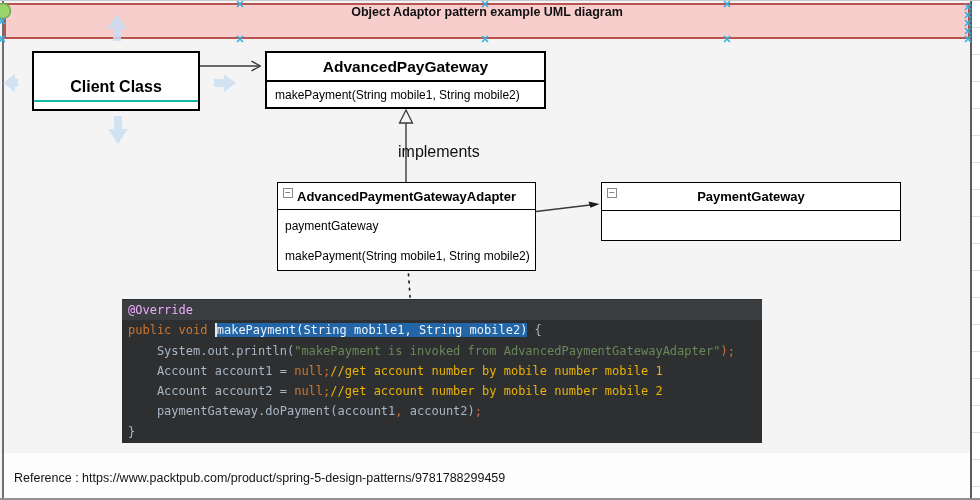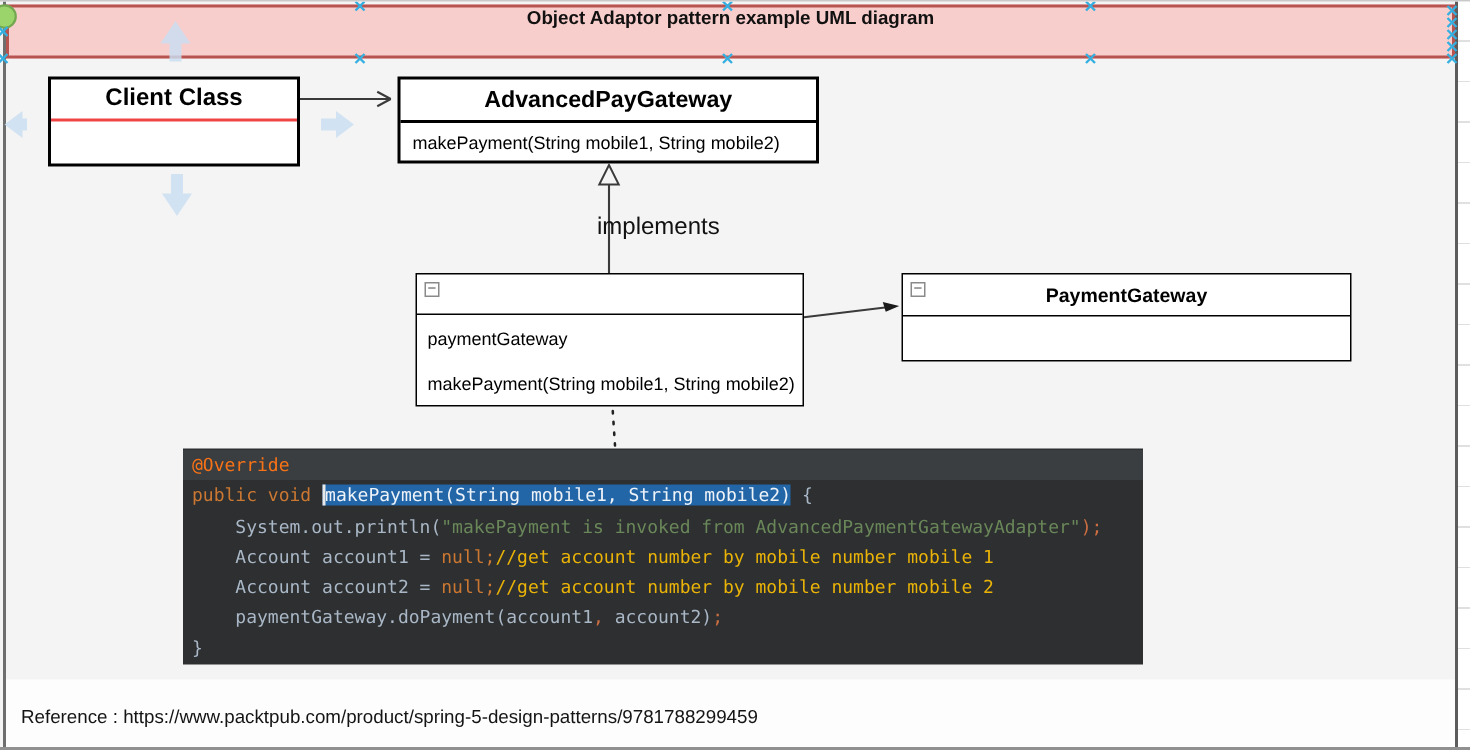--- a/index.html
+++ b/index.html
@@ -13,21 +13,21 @@
     background:repeating-linear-gradient(#ffffff 0 26px, #e0e0e0 26px 27px); }
   .bottom-border { position:absolute; left:0; top:497px; width:980px; height:2px; background:#909090; }
 
   .header-bar { position:absolute; left:4px; top:2px; width:966px; height:36px;
     background:#f8cecc; border:2px solid #b85450; display:flex; align-items:flex-start; justify-content:center;
     font-weight:bold; font-size:12.5px; color:#111; z-index:3; }
 
   .uml { position:absolute; background:#ffffff; z-index:3; }
   .uml .title-row { display:flex; align-items:center; justify-content:center; font-weight:bold; color:#000; position:relative; }
   .box-client { left:32px; top:50px; width:168px; height:60px; border:2px solid #000; }
-  .box-client .title-row { height:28px; border-bottom:2px solid #ef4444; font-size:16px; }
+  .box-client .title-row { height:28px; border-bottom:2px solid #14b8a6; font-size:16px;margin-top:21px; }
   .box-gateway { left:265px; top:50px; width:281px; height:58px; border:2px solid #000; }
   .box-gateway .title-row { height:29px; border-bottom:2px solid #000; font-size:15.5px; }
   .box-gateway .body-line { height:26px; display:flex; align-items:center; padding-left:8px; font-size:12px; color:#000; }
   .box-adapter { left:277px; top:181px; width:259px; height:89px; border:1.5px solid #000; }
   .box-adapter .title-row { height:27px; border-bottom:1.5px solid #000; font-size:13px; }
   .box-adapter .body-col { display:flex; flex-direction:column; gap:16px; padding:9px 5px 0 7px; font-size:12px; color:#000; }
   .box-pgw { left:601px; top:181px; width:300px; height:59px; border:1.5px solid #000; }
   .box-pgw .title-row { height:28px; border-bottom:1.5px solid #000; font-size:13px; }
   .box-pgw .body-line { height:27px; display:flex; align-items:center; padding-left:6px; font-size:12px; color:#000; }
 
@@ -39,21 +39,21 @@
 
   .code { position:absolute; left:122px; top:298px; width:640px; height:144px; background:#2d2f30;
     font-family:"DejaVu Sans Mono", monospace; font-size:12px; line-height:20.3px;
     color:#a9b7c6; padding:1px 0 0 6px; white-space:pre; z-index:3; }
   .code-line.hl { background:#3b3e40; margin-left:-6px; padding-left:6px; }
   .tk-plain { color:#a9b7c6; }
   .tk-kw { color:#cc7832; }
   .tk-str { color:#6a8759; }
   .tk-cmt { color:#eab308; }
   .tk-semi { color:#cc6e42; }
-  .tk-ann { color:#f97316; }
+  .tk-ann { color:#f0abfc; }
   .tk-sel { background:#2366a8; color:#eef3f8; border-left:2px solid #e8e8e8; }
 
   .reference { position:absolute; left:14px; top:470px; font-size:12.5px; color:#141414; z-index:3; }
 
   svg.layer { position:absolute; left:0; top:0; width:980px; height:500px; }
   svg.under { z-index:2; }
   svg.over  { z-index:5; pointer-events:none; }
 </style>
 </head>
 <body>
@@ -86,20 +86,21 @@
   <div class="uml box-gateway">
     <div class="title-row">AdvancedPayGateway</div>
     <div class="body-line">makePayment(String mobile1, String mobile2)</div>
   </div>
 
   <div class="implements-label">implements</div>
 
   <div class="uml box-adapter">
     <div class="title-row">
       <span class="collapse-box">−</span>
+      <span>AdvancedPaymentGatewayAdapter</span>
     </div>
     <div class="body-col">
       <div>paymentGateway</div>
       <div>makePayment(String mobile1, String mobile2)</div>
     </div>
   </div>
 
   <div class="uml box-pgw">
     <div class="title-row">
       <span class="collapse-box">−</span>

